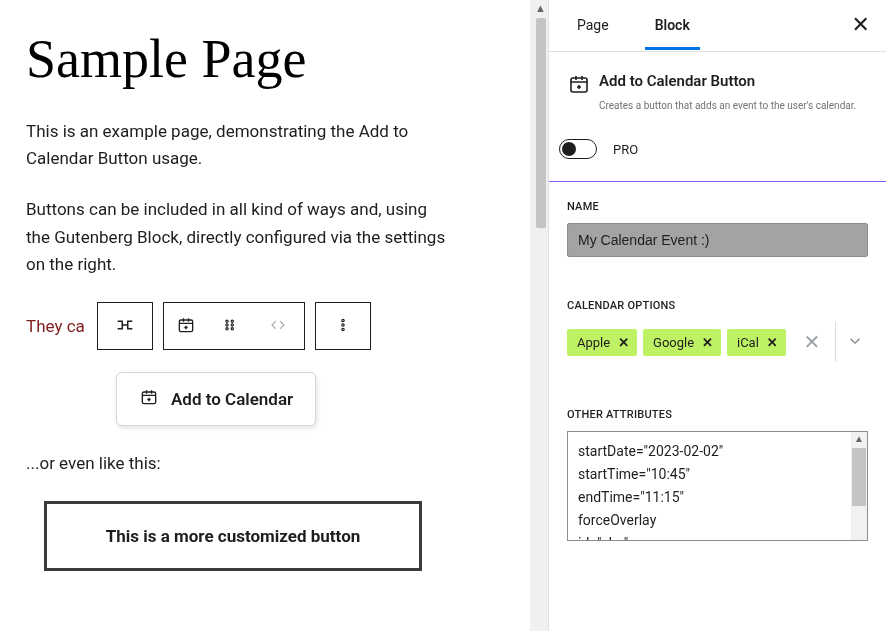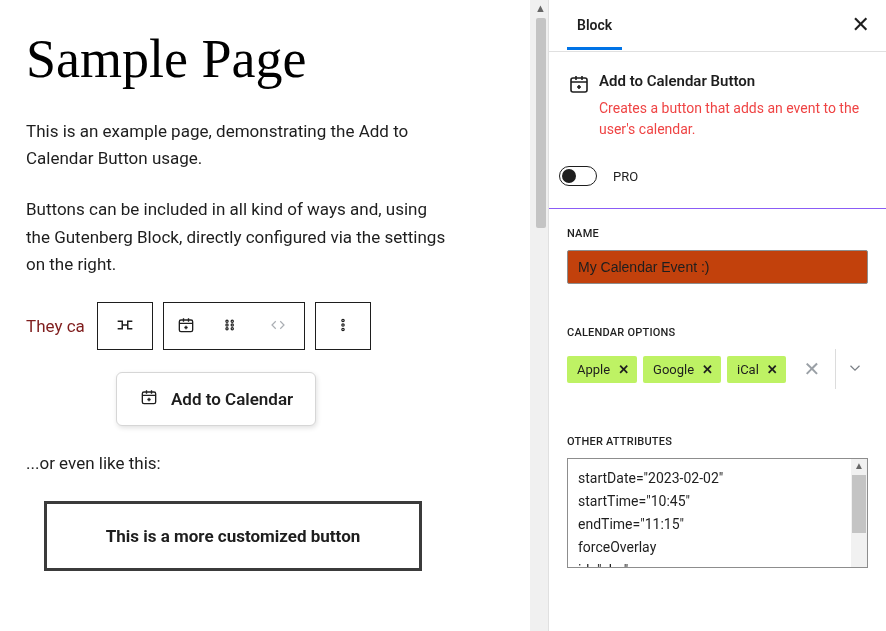--- a/index.html
+++ b/index.html
@@ -169,21 +169,21 @@
   .block-header {
     display: flex;
     gap: 8px;
     padding: 20px 18px 18px;
   }
   .block-header .bh-icon {
     width: 24px; height: 24px;
     flex: 0 0 24px;
   }
   .bh-title { font-size: 15px; font-weight: 600; margin-bottom: 8px; }
-  .bh-desc { font-size: 14px; color: #ef4444; line-height: 1.5; }
+  .bh-desc { font-size: 10px; color: #737373; line-height: 1.5; }
   .pro-row {
     display: flex;
     align-items: center;
     gap: 16px;
     padding: 8px 10px 22px;
     border-bottom: 1px solid #8b5cf6;
   }
   .toggle {
     width: 38px; height: 20px;
     border: 1px solid #1e1e1e;
@@ -208,21 +208,21 @@
     font-weight: 500;
     color: #1e1e1e;
     margin-bottom: 10px;
   }
   .text-input {
     width: 100%;
     border: 1px solid #8d8d8d;
     font-size: 14px;
     padding: 8px 10px;
     color: #1e1e1e;
-    background: #c2410c;
+    background: #a3a3a3;
     border-radius: 2px;
   }
   .cal-opts {
     display: flex;
     align-items: center;
   }
   .chips {
     flex: 1;
     display: flex;
     flex-wrap: wrap;
@@ -372,20 +372,21 @@
       <p class="para">...or even like this:</p>
 
       <div class="custom-btn">This is a more customized button</div>
     </div>
     <div class="editor-scroll-arrow">▲</div>
     <div class="editor-thumb"></div>
   </div>
 
   <div class="sidebar">
     <div class="tabs">
+      <div class="tab">Page</div>
       <div class="tab active">Block</div>
       <div class="close-x">
         <span>✕</span>
       </div>
     </div>
 
     <div class="block-header">
       <div class="bh-icon">
         <svg viewBox="0 0 24 24" width="24" height="24">
             <rect x="4" y="6" width="16" height="14" rx="2"></rect>

